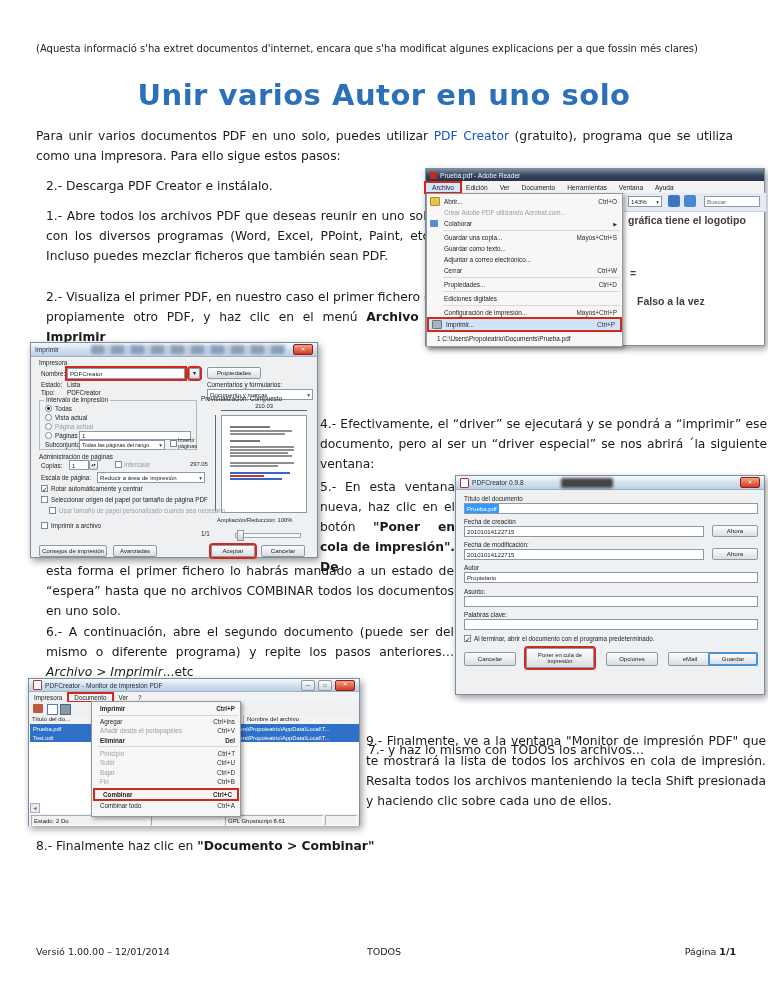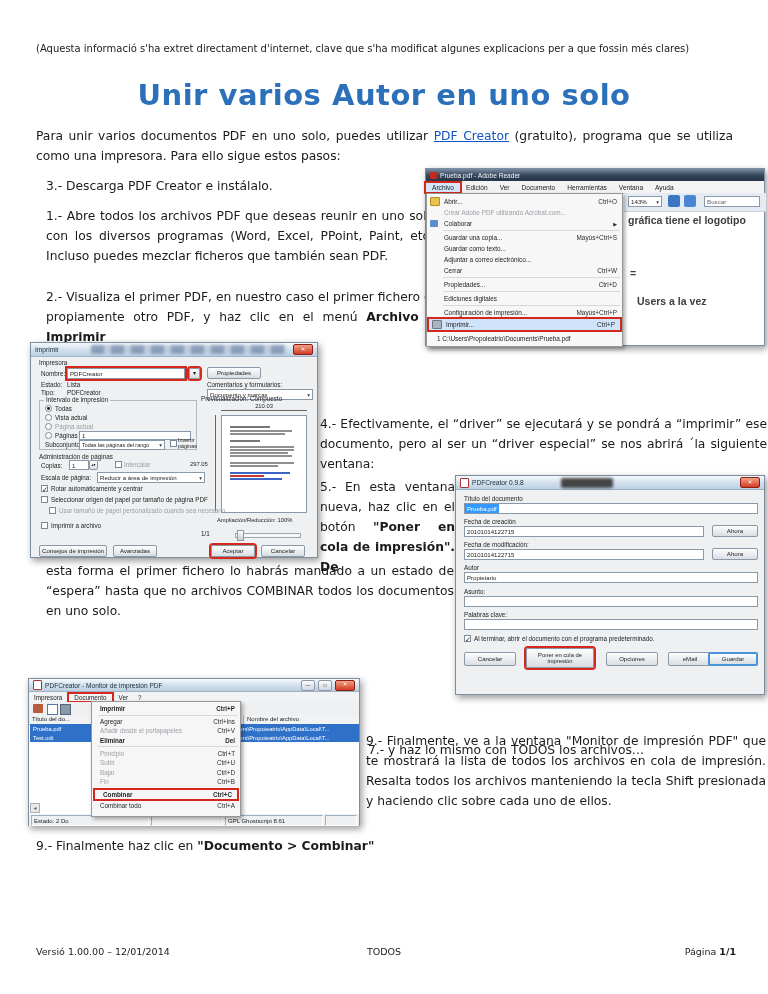--- a/index.html
+++ b/index.html
@@ -2,21 +2,21 @@
 <html><head>
 <meta charset="utf-8">
 <style>
   html,body{margin:0;padding:0;background:#fff}
   .page{position:relative;width:768px;height:994px;background:#fff;overflow:hidden;
         font-family:"DejaVu Sans",sans-serif;color:#1b1b1b}
   .a{position:absolute}
   .bt{font-size:12.3px;line-height:20px;text-align:justify;color:#1b1b1b}
   .b{font-weight:bold}
   .i{font-style:italic}
-  .link{color:#1353c4;text-decoration:underline}
+  .link{color:#1353c4;}
   
   .win{position:absolute;font-family:"Liberation Sans",sans-serif;color:#1c1c1c;
        background:#eef0f2;border:1px solid #7d8ea0;box-shadow:2px 3px 7px rgba(0,0,0,.4);box-sizing:border-box}
   .lbl{position:absolute;white-space:nowrap;font-size:6.3px;line-height:1.1}
   .dis{color:#9aa0a6}
   .btn{position:absolute;display:flex;align-items:center;justify-content:center;text-align:center;
        background:linear-gradient(#fdfdfd,#d9dee4);border:1px solid #8a98a8;border-radius:2px;
        font-size:6.1px;line-height:1.05;box-sizing:border-box}
   .inp{position:absolute;background:#fff;border:1px solid #8a98a8;display:flex;align-items:center;
        padding:0 2px;font-size:6.1px;box-sizing:border-box;overflow:hidden;white-space:nowrap}
@@ -60,43 +60,46 @@
         font-size:6px;display:flex;align-items:center;padding:0 2px;white-space:nowrap;overflow:hidden}
   .hdrcell{position:absolute;font-size:6px;color:#222;white-space:nowrap}
   .rowsel{position:absolute;left:1px;width:329px;height:9px;background:#2f71c8;color:#fff;
           font-size:5.8px;display:flex;align-items:center;white-space:nowrap;overflow:hidden}
 </style>
 </head>
 <body>
 
 <div class="page">
 
-  <div class="a" style="left:36px;top:42px;width:700px;font-size:10px;line-height:13px;color:#222">(Aquesta informació s'ha extret directament d'internet, clave que s'ha modificat algunes explicacions per a que fossin més clares)</div>
+  <div class="a" style="left:36px;top:42px;width:700px;font-size:10px;line-height:13px;color:#222">(Aquesta informació s'ha extret documentos d'internet, encara que s'ha modificat algunes explicacions per a que fossin més clares)</div>
 
   <div class="a" style="left:0;top:78px;width:768px;text-align:center;font-size:29px;font-weight:bold;color:#2b70b8;letter-spacing:.5px">Unir varios Autor en uno solo</div>
 
   <div class="a bt" style="left:36px;top:126px;width:697px">
     <span>Para unir varios documentos PDF en uno solo, puedes utilizar </span><span class="link">PDF Creator</span><span> (gratuito), programa que se utiliza como una impresora. Para ello sigue estos pasos:</span>
   </div>
 
-  <div class="a bt" style="left:46px;top:176px;width:392px">3.- Descarga PDF Creator e instálalo.</div>
+  <div class="a bt" style="left:46px;top:176px;width:392px">2.- Descarga PDF Creator e instálalo.</div>
   <div class="a bt" style="left:46px;top:206px;width:392px">1.- Abre todos los archivos PDF que deseas reunir en uno solo, con los diversos programas (Word, Excel, PPoint, Paint, etc). Incluso puedes mezclar ficheros que también sean PDF.</div>
   <div class="a bt" style="left:46px;top:287px;width:392px">
     <span>2.- Visualiza el primer PDF, en nuestro caso el primer fichero es propiamente otro PDF, y haz clic en el menú </span><span class="b">Archivo &gt; Imprimir</span>
   </div>
 
   <div class="a bt" style="left:320px;top:414px;width:447px">4.- Efectivamente, el “driver” se ejecutará y se pondrá a “imprimir” ese documento, pero al ser un “driver especial” se nos abrirá ´la siguiente ventana:</div>
   <div class="a bt" style="left:320px;top:477px;width:135px">
     <span>5.- En esta ventana nueva, haz clic en el botón </span><span class="b">"Poner en cola de impresión"</span><span class="b">. De</span>
   </div>
   <div class="a bt" style="left:46px;top:561px;width:408px">esta forma el primer fichero lo habrás mandado a un estado de “espera” hasta que no archivos COMBINAR todos los documentos en uno solo.</div>
+  <div class="a bt" style="left:46px;top:622px;width:408px">
+    <span>6.- A continuación, abre el segundo documento (puede ser del mismo o diferente programa) y repite los pasos anteriores… </span><span class="i">Archivo &gt; Imprimir</span><span>...etc</span>
+  </div>
   <div class="a bt" style="left:368px;top:740px;width:398px">7.- y haz lo mismo con TODOS los archivos…</div>
   <div class="a bt" style="left:366px;top:731px;width:400px">9.- Finalmente, ve a la ventana "Monitor de impresión PDF" que te mostrará la lista de todos los archivos en cola de impresión. Resalta todos los archivos manteniendo la tecla Shift presionada y haciendo clic sobre cada uno de ellos.</div>
   <div class="a bt" style="left:36px;top:836px;width:700px">
-    <span>9.- Finalmente haz clic en </span><span class="b">"Documento &gt; Combinar"</span>
+    <span>8.- Finalmente haz clic en </span><span class="b">"Documento &gt; Combinar"</span>
   </div>
 
   <div class="a" style="left:36px;top:946px;font-size:9.5px">Versió 1.00.00 – 12/01/2014</div>
   <div class="a" style="left:0;top:946px;width:768px;text-align:center;font-size:9.5px">TODOS</div>
   <div class="a" style="right:32px;top:946px;font-size:9.5px">
     <span>Página </span><span class="b">1/1</span>
   </div>
 
   <div class="win" style="left:425px;top:168px;width:340px;height:178px;background:#fff">
     <div class="r-title">
@@ -118,21 +121,21 @@
       <span>143%</span>
       <span class="combo-arrow">▾</span>
     </div>
     <div class="a" style="left:242px;top:26px;width:12px;height:12px;background:#3b76c4;border-radius:2px"></div>
     <div class="a" style="left:258px;top:26px;width:12px;height:12px;background:#4a86d2;border-radius:2px"></div>
     <div class="inp" style="left:278px;top:27px;width:56px;height:11px;font-size:6.2px;color:#666">
       <span>Buscar</span>
     </div>
     <div class="a" style="left:202px;top:45px;width:138px;font-size:10.5px;font-weight:bold;color:#3d3d3d;white-space:nowrap;overflow:hidden">gráfica tiene el logotipo</div>
     <div class="a" style="left:204px;top:98px;font-size:10.5px;font-weight:bold;color:#3d3d3d">=</div>
-    <div class="a" style="left:211px;top:126px;font-size:10.5px;font-weight:bold;color:#3d3d3d">Users a la vez</div>
+    <div class="a" style="left:211px;top:126px;font-size:10.5px;font-weight:bold;color:#3d3d3d">Falso a la vez</div>
 
     <div class="menu" style="left:0;top:24px;width:197px;height:154px">
       <div class="mi" style="position:relative">
         <span class="micon" style="background:#e8c24a;border:1px solid #b08d22;border-radius:1px"></span>
         <span>Abrir...</span>
         <span class="sc">Ctrl+O</span>
       </div>
       <div class="mi dis">
         <span>Crear Adobe PDF utilizando Acrobat.com...</span>
       </div>

